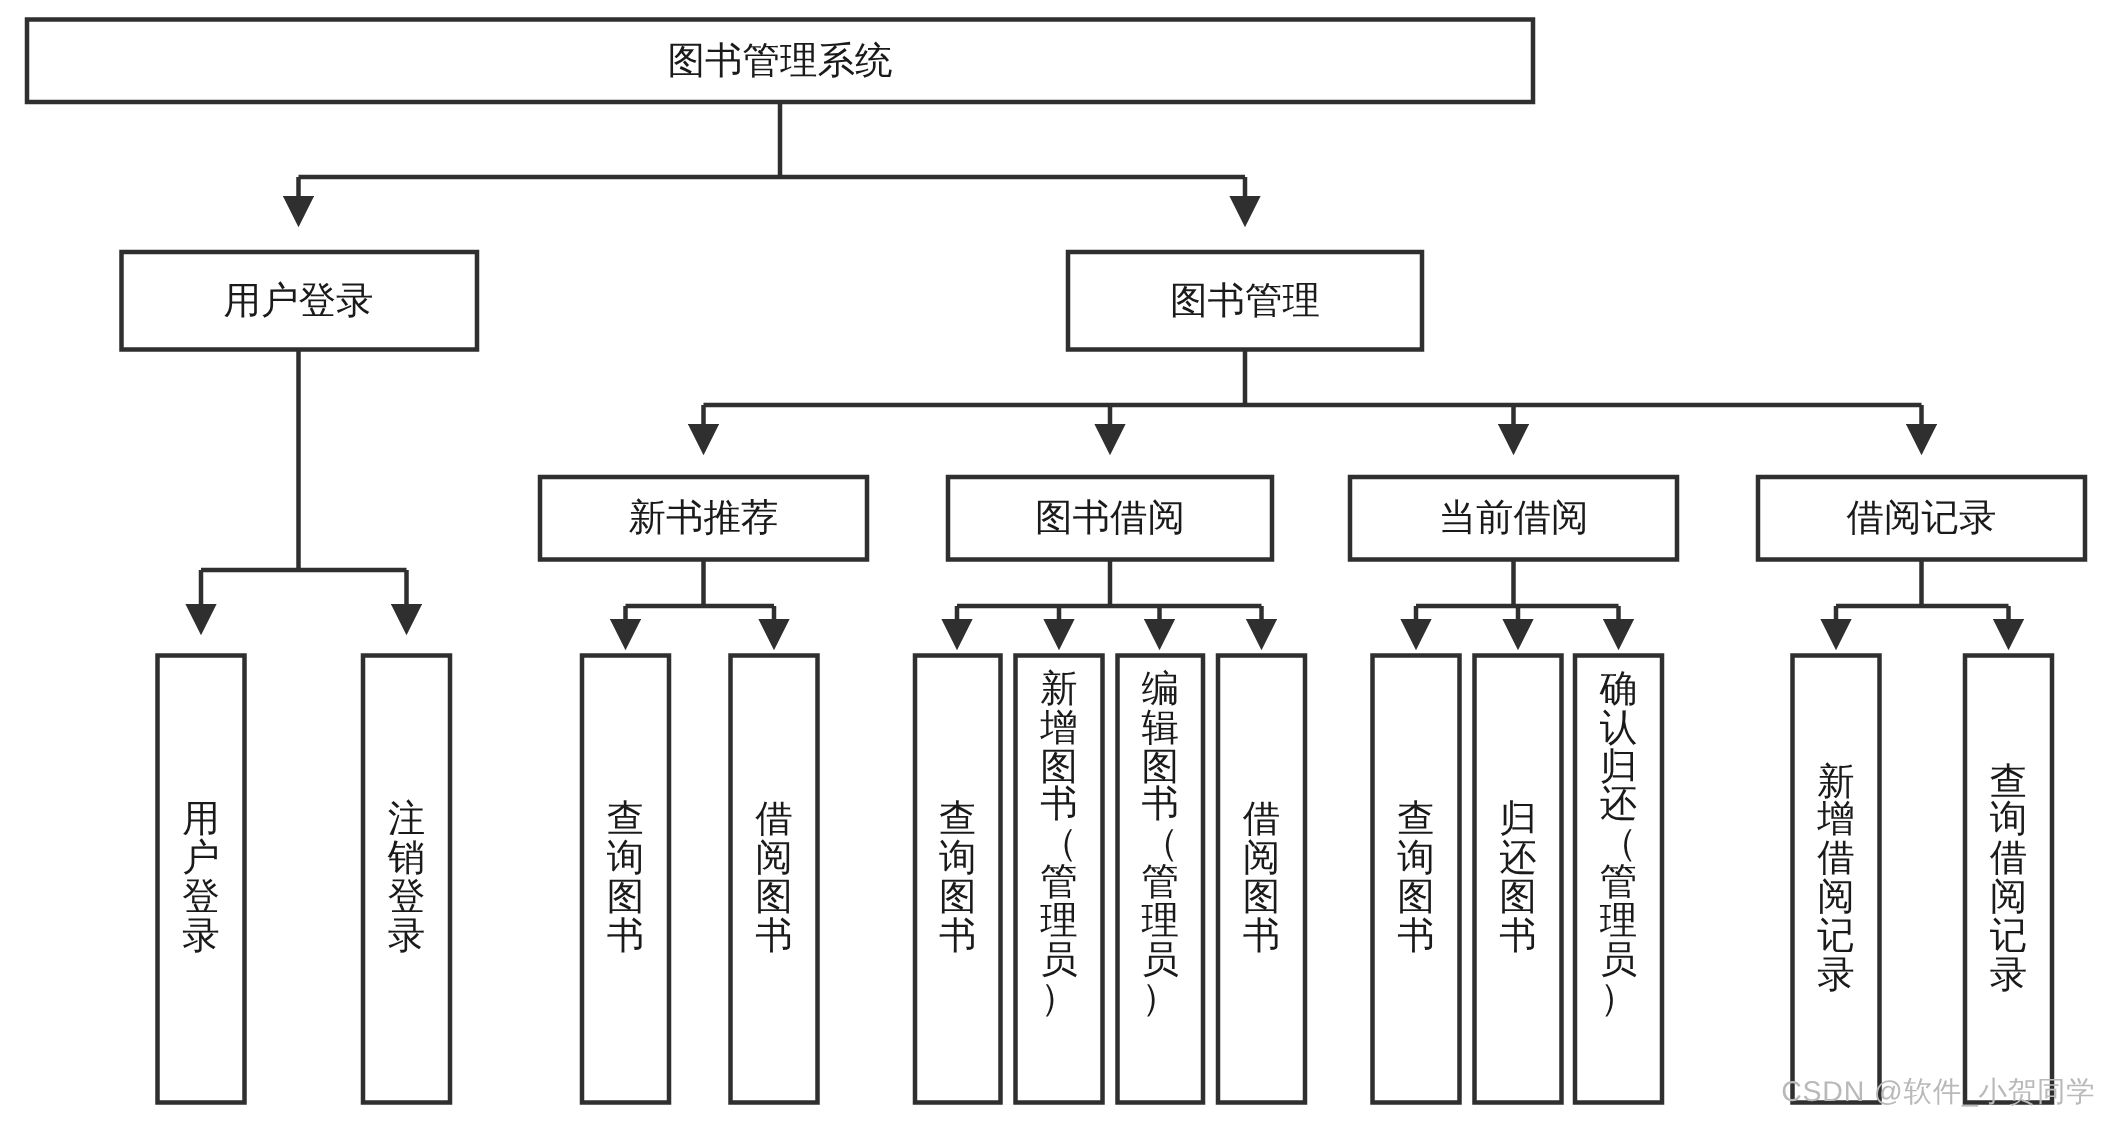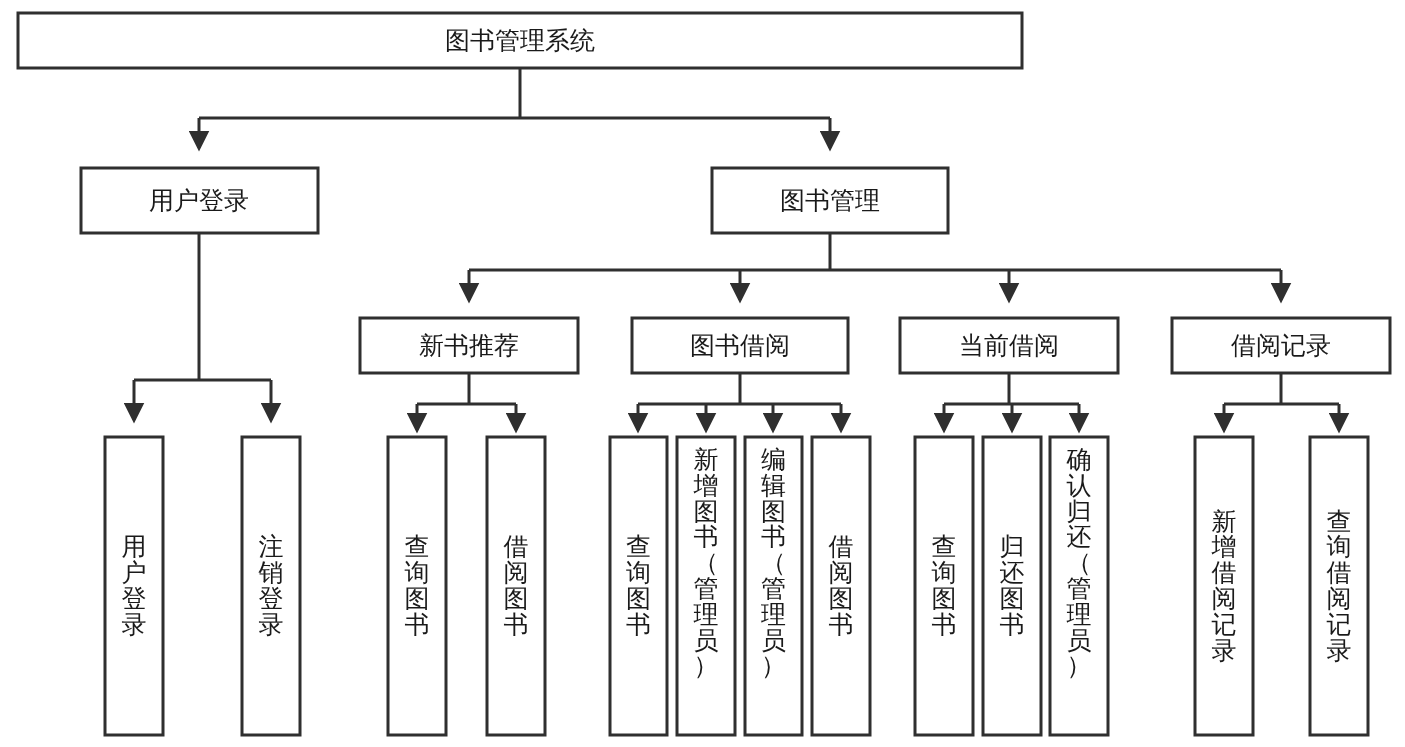--- a/index.html
+++ b/index.html
@@ -305,13 +305,14 @@
       <div class="vlabel" style="left: 1310px; width: 58px; top: 508.6px;">
         <span style="height: 25.8px;">查</span>
         <span style="height: 25.8px;">询</span>
         <span style="height: 25.8px;">借</span>
         <span style="height: 25.8px;">阅</span>
         <span style="height: 25.8px;">记</span>
         <span style="height: 25.8px;">录</span>
       </div>
     </div>
 
+  <div class="watermark-text">CSDN @软件_小贺同学</div>
 </div>
 
 </body></html>

